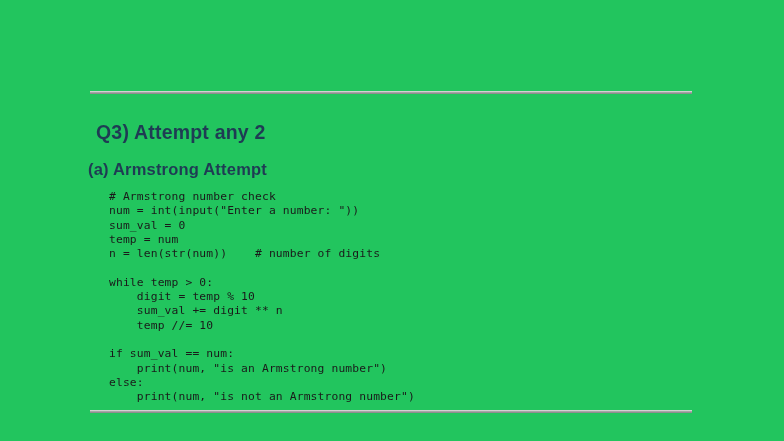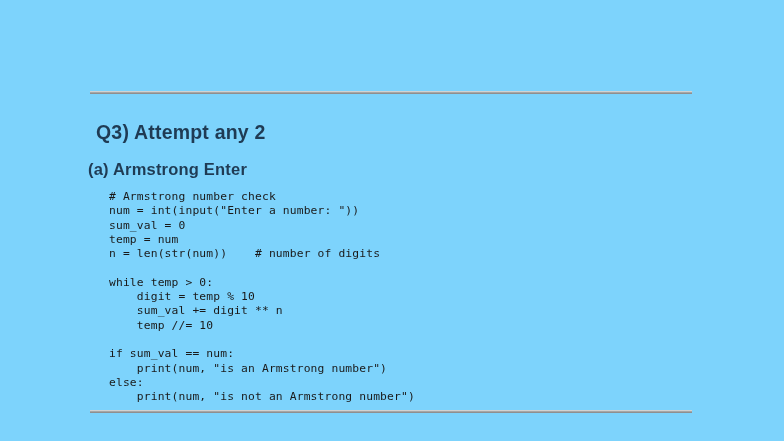--- a/index.html
+++ b/index.html
@@ -15,21 +15,21 @@
     font-family: "Liberation Sans", sans-serif;
     -webkit-font-smoothing: antialiased;
   }
 
   .page {
     position: absolute;
     left: 0;
     top: 0;
     width: 784px;
     height: 441px;
-    background: #7dd3fc;
+    background: #22c55e;
   }
 
   
   .rule {
     position: absolute;
     left: 90px;
     width: 602px;
     height: 3px;
     border-top: 1px solid #d2d2d2;
     border-bottom: 1px solid #8f8f8f;
@@ -84,19 +84,19 @@
 </style>
 </head>
 <body>
 
 <div class="page">
 
   <div class="rule rule-top"></div>
 
   <div class="heading-main">Q3) Attempt any 2</div>
 
-  <div class="heading-sub">(a) Armstrong Enter</div>
+  <div class="heading-sub">(a) Armstrong Attempt</div>
 
   <div class="code-block"><div class="code-line"># Armstrong number check</div><div class="code-line">num = int(input("Enter a number: "))</div><div class="code-line">sum_val = 0</div><div class="code-line">temp = num</div><div class="code-line">n = len(str(num))    # number of digits</div><div class="code-line blank">&nbsp;</div><div class="code-line">while temp &gt; 0:</div><div class="code-line">    digit = temp % 10</div><div class="code-line">    sum_val += digit ** n</div><div class="code-line">    temp //= 10</div><div class="code-line blank">&nbsp;</div><div class="code-line">if sum_val == num:</div><div class="code-line">    print(num, "is an Armstrong number")</div><div class="code-line">else:</div><div class="code-line">    print(num, "is not an Armstrong number")</div></div>
 
   <div class="rule rule-bottom"></div>
 
 </div>
 
 </body></html>

